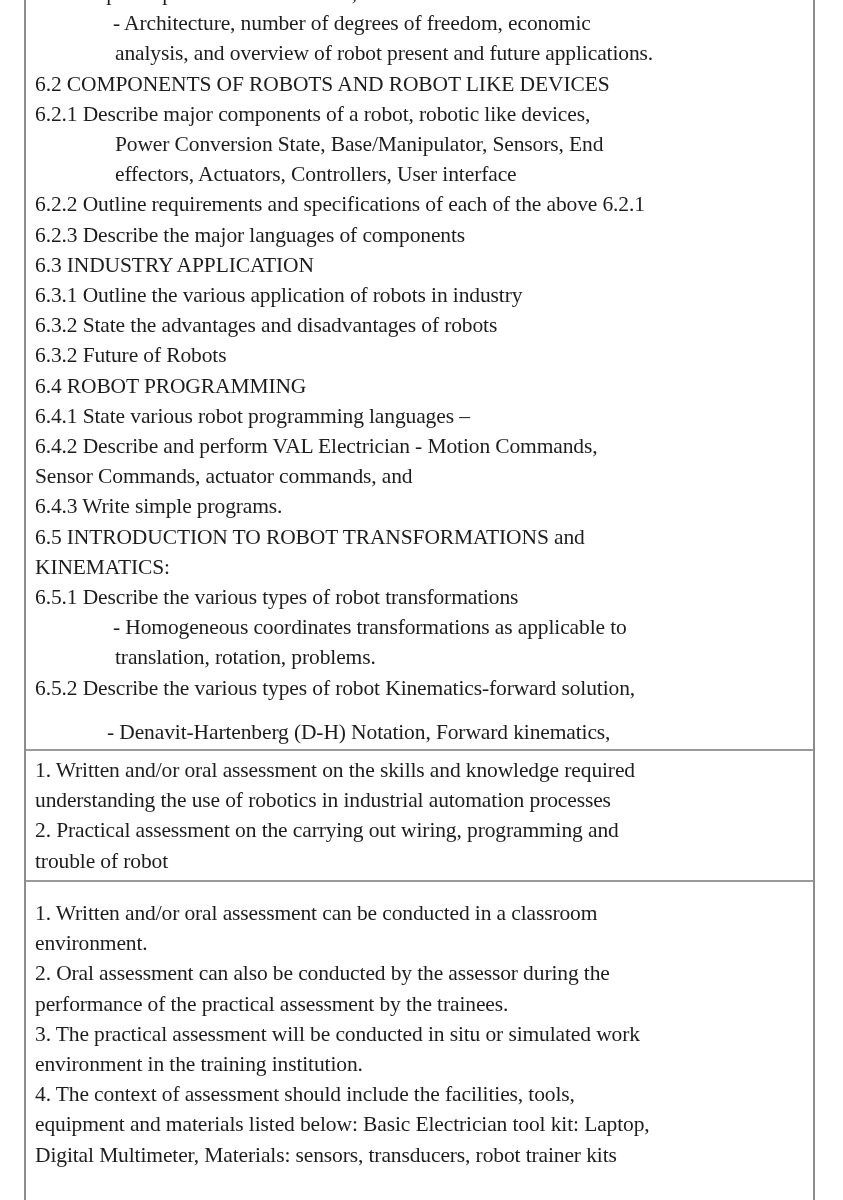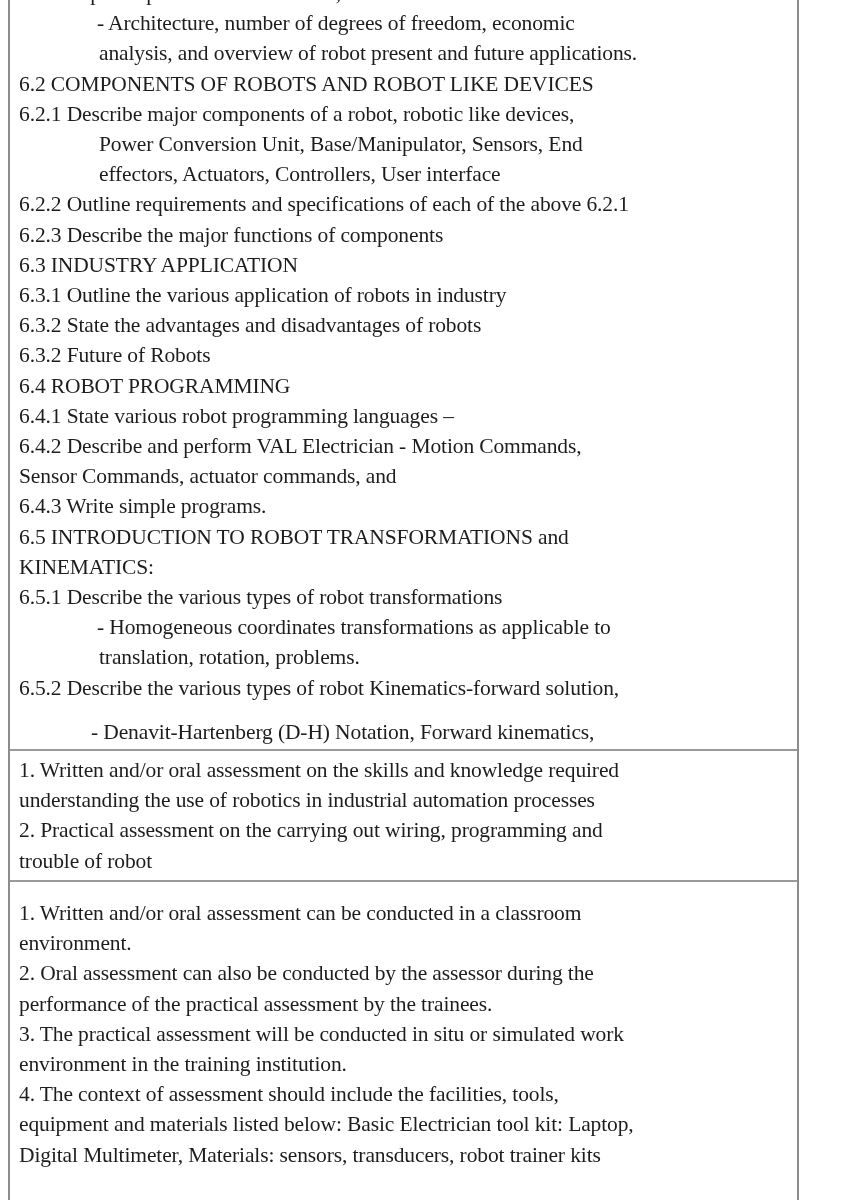--- a/index.html
+++ b/index.html
@@ -10,21 +10,21 @@
   body {
     width: 843px;
     height: 1200px;
     position: relative;
     overflow: hidden;
     font-family: "Liberation Serif", "DejaVu Serif", serif;
   }
 
   #doc-page {
     position: absolute;
-    left: 0;
+    left: 16px;
     top: 0;
     width: 806px;
     height: 1200px;
     background: #ffffff;
   }
 
   
   #syllabus-table {
     position: absolute;
     left: 8px;
@@ -80,24 +80,24 @@
 
   <div id="syllabus-table">
 
     <div class="table-row content-row">
       <div class="cell" id="cell-content">
           <div class="line ind-0">6.1.4 Explain specifications of robots,</div>
           <div class="line ind-sub">- Architecture, number of degrees of freedom, economic</div>
           <div class="line ind-sub2">analysis, and overview of robot present and future applications.</div>
           <div class="line ind-0">6.2 COMPONENTS OF ROBOTS AND ROBOT LIKE DEVICES</div>
           <div class="line ind-0">6.2.1 Describe major components of a robot, robotic like devices,</div>
-          <div class="line ind-sub2">Power Conversion Unit, Base/Manipulator, Sensors, End</div>
+          <div class="line ind-sub2">Power Conversion State, Base/Manipulator, Sensors, End</div>
           <div class="line ind-sub2">effectors, Actuators, Controllers, User interface</div>
           <div class="line ind-0">6.2.2 Outline requirements and specifications of each of the above 6.2.1</div>
-          <div class="line ind-0">6.2.3 Describe the major functions of components</div>
+          <div class="line ind-0">6.2.3 Describe the major languages of components</div>
           <div class="line ind-0">6.3 INDUSTRY APPLICATION</div>
           <div class="line ind-0">6.3.1 Outline the various application of robots in industry</div>
           <div class="line ind-0">6.3.2 State the advantages and disadvantages of robots</div>
           <div class="line ind-0">6.3.2 Future of Robots</div>
           <div class="line ind-0">6.4 ROBOT PROGRAMMING</div>
           <div class="line ind-0">6.4.1 State various robot programming languages –</div>
           <div class="line ind-0">6.4.2 Describe and perform VAL Electrician - Motion Commands,</div>
           <div class="line ind-0">Sensor Commands, actuator commands, and</div>
           <div class="line ind-0">6.4.3 Write simple programs.</div>
           <div class="line ind-0">6.5 INTRODUCTION TO ROBOT TRANSFORMATIONS and</div>

